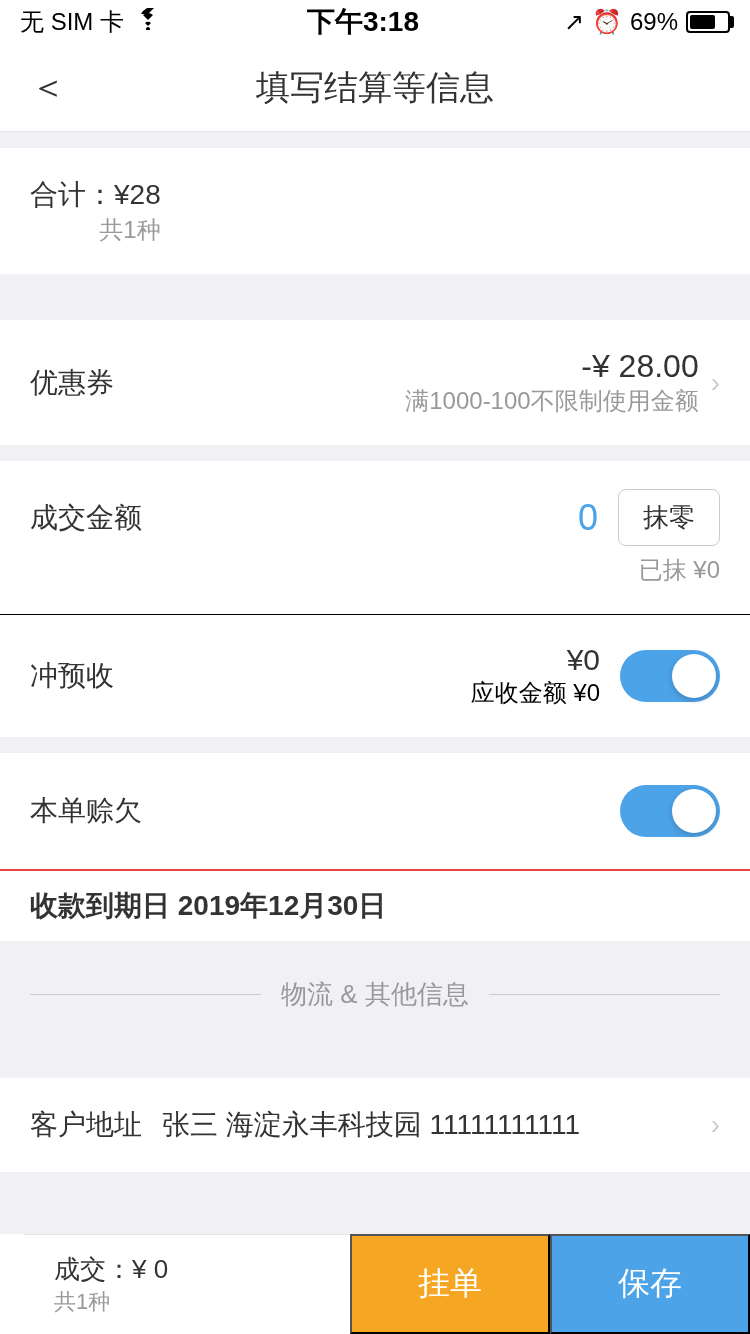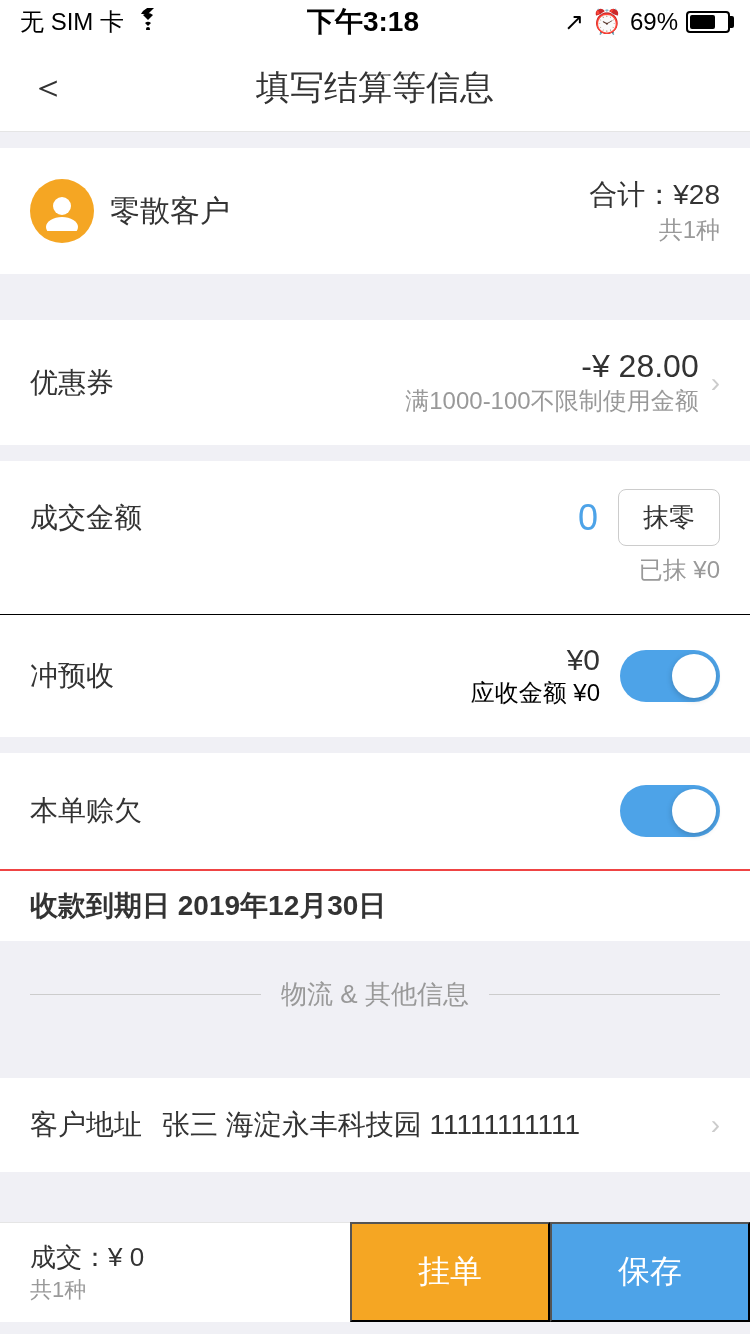--- a/index.html
+++ b/index.html
@@ -247,26 +247,27 @@
       display: flex;
       align-items: center;
       justify-content: flex-end;
     }
     .address-label { font-size: 28px; color: #333; flex-shrink: 0; margin-right: 20px; }
     .address-value { font-size: 28px; color: #333; flex: 1; }
 
     
     .bottom-bar {
       position: fixed;
-      bottom: 12px;
+      bottom: 0;
       left: 0;
       width: 750px;
       height: 100px;
       display: flex;
       background: #fff;
+      padding-left: 24px;
     }
     .bottom-info {
       flex: 1;
       display: flex;
       flex-direction: column;
       justify-content: center;
       padding: 0 30px;
       border-top: 1px solid #e5e5e5;
     }
     .bottom-transaction { font-size: 26px; color: #333; }
@@ -313,29 +314,20 @@
   </div>
 </div>
 
 <div class="nav-bar">
   <div class="nav-back">＜</div>
   <div class="nav-title">填写结算等信息</div>
 </div>
 
 <div class="section" style="margin-top:16px;">
   <div class="customer-row">
-    <div class="customer-left">
-      <div class="customer-avatar">
-        <svg width="40" height="40" viewBox="0 0 40 40">
-          <circle cx="20" cy="15" r="9" fill="#fff"></circle>
-          <ellipse cx="20" cy="36" rx="16" ry="10" fill="#fff"></ellipse>
-        </svg>
-      </div>
-      <span class="customer-name">零散客户</span>
-    </div>
     <div class="customer-right">
       <div class="customer-total">合计：¥28</div>
       <div class="customer-count">共1种</div>
     </div>
   </div>
 </div>
 
 <div class="section">
   <div class="row-item">
     <span class="row-label">优惠券</span>

